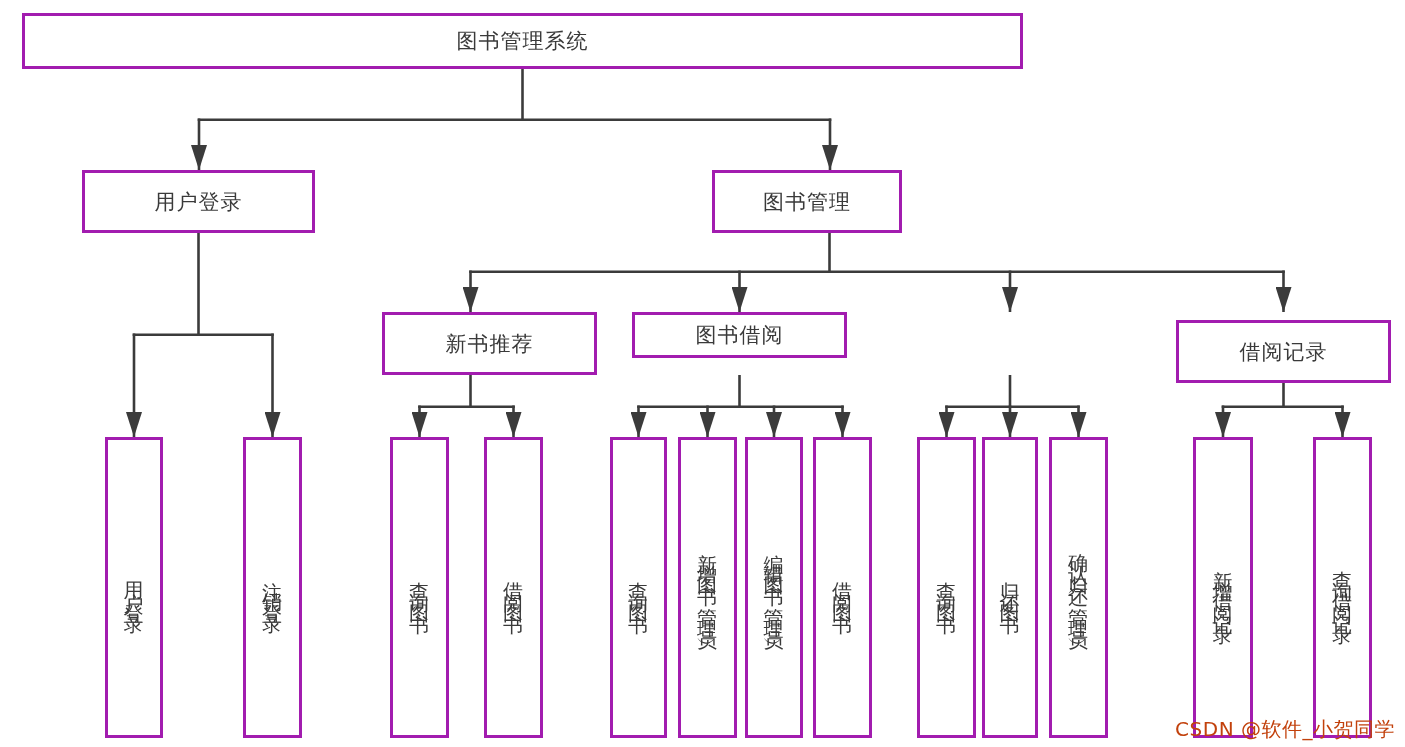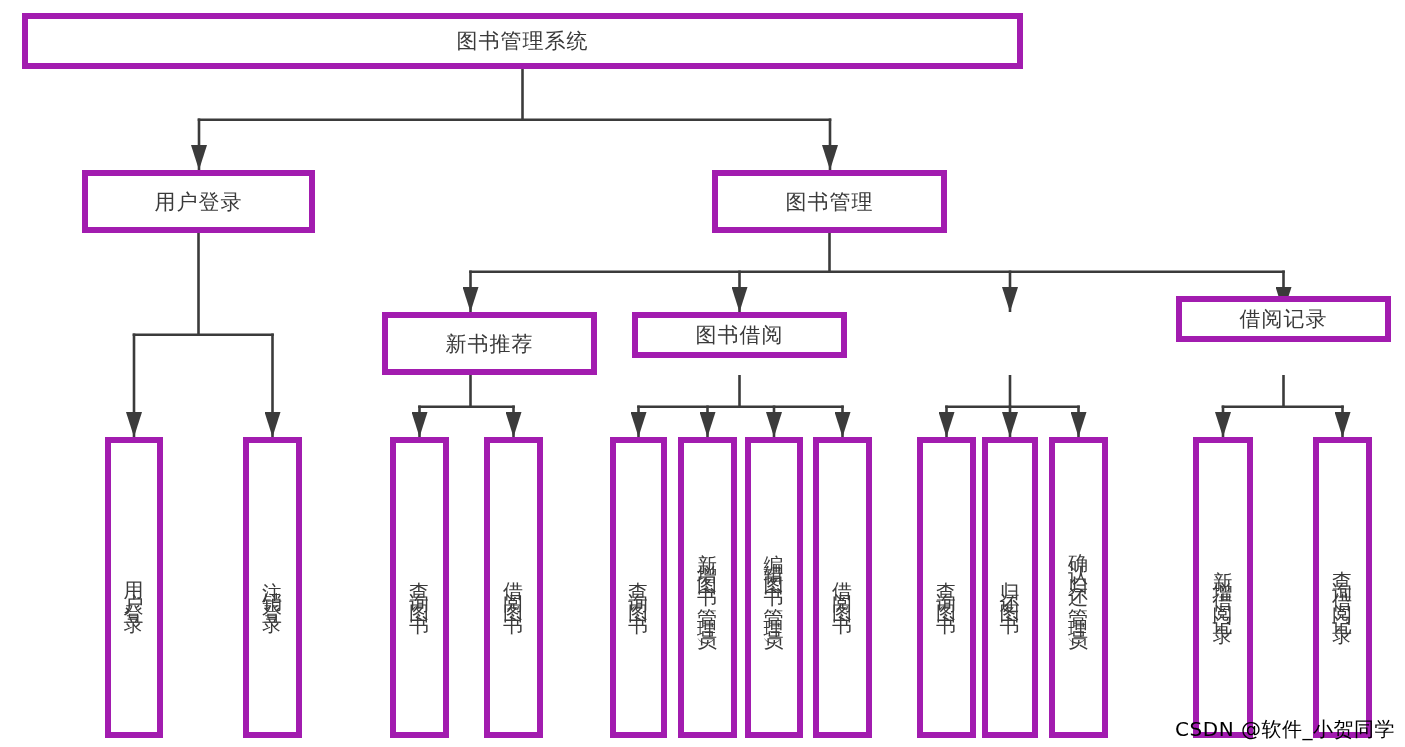--- a/index.html
+++ b/index.html
@@ -20,21 +20,21 @@
     left: 0; top: 0;
     width: 1405px; height: 747px;
   }
   .connector-layer line {
     stroke: #3b3b3b;
     stroke-width: 2.6;
   }
   .node {
     position: absolute;
     box-sizing: border-box;
-    border: 6px solid #a21caf;
+    border: 3px solid #a21caf;
     background: #ffffff;
     display: flex;
     align-items: center;
     justify-content: center;
     color: #3a3a3a;
   }
   .hbox {
     font-size: 21px;
     letter-spacing: 1px;
     white-space: nowrap;
@@ -47,21 +47,21 @@
     text-orientation: mixed;
     letter-spacing: 0.55em;
     line-height: 1;
     white-space: nowrap;
   }
   .watermark {
     position: absolute;
     top: 716px;
     right: 10px;
     font-size: 20px;
-    color: #000000;
+    color: #c2410c;
     letter-spacing: 0.5px;
     white-space: nowrap;
     z-index: 5;
   }
 </style>
 </head>
 <body>
 
 <div class="stage">
 
@@ -127,31 +127,31 @@
     </g>
   </svg>
 
   <div class="node hbox" style="left:22px; top:13px; width:1001px; height:56px;">
     <span>图书管理系统</span>
   </div>
 
   <div class="node hbox" style="left:82px; top:170px; width:233px; height:63px;">
     <span>用户登录</span>
   </div>
-  <div class="node hbox" style="left:712px; top:170px; width:235px; height:63px;text-align:center;">
+  <div class="node hbox" style="left:712px; top:170px; width:190px; height:63px;text-align:center;">
     <span>图书管理</span>
   </div>
 
   <div class="node hbox" style="left:382px; top:312px; width:215px; height:63px;">
     <span>新书推荐</span>
   </div>
   <div class="node hbox" style="left:632px; top:312px; width:215px; height:46px;">
     <span>图书借阅</span>
   </div>
-  <div class="node hbox" style="left:1176px; top:296px; width:215px; height:46px;">
+  <div class="node hbox" style="left:1176px; top:320px; width:215px; height:63px;">
     <span>借阅记录</span>
   </div>
 
   <div class="node vbox" style="left:105px; top:437px; width:58px; height:301px;">
     <span class="vtext">用户登录</span>
   </div>
   <div class="node vbox" style="left:243px; top:437px; width:59px; height:301px;">
     <span class="vtext">注销登录</span>
   </div>
 

